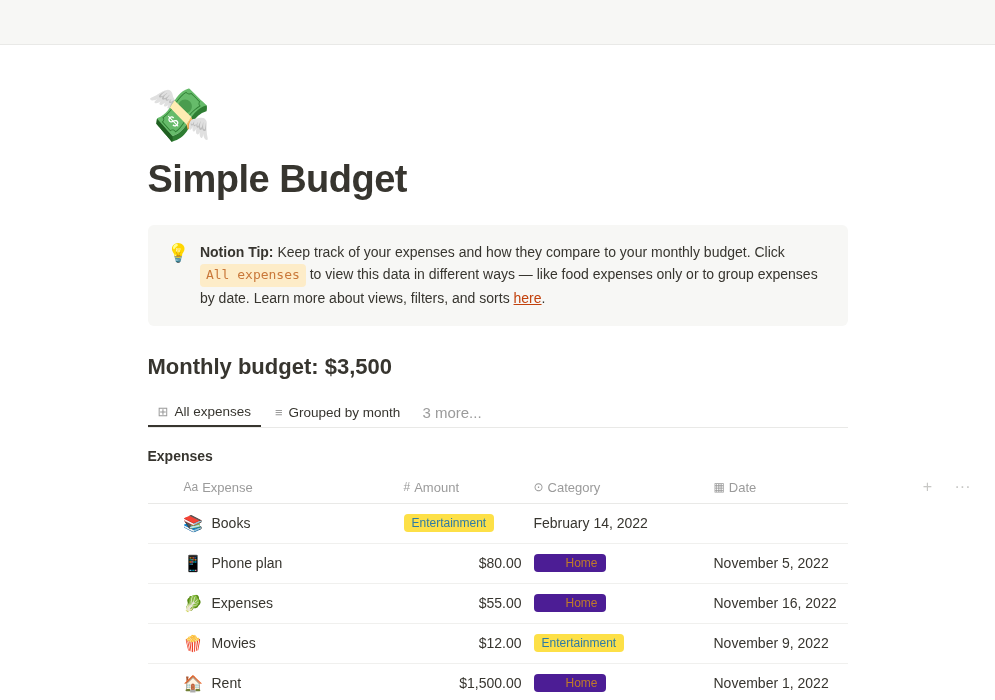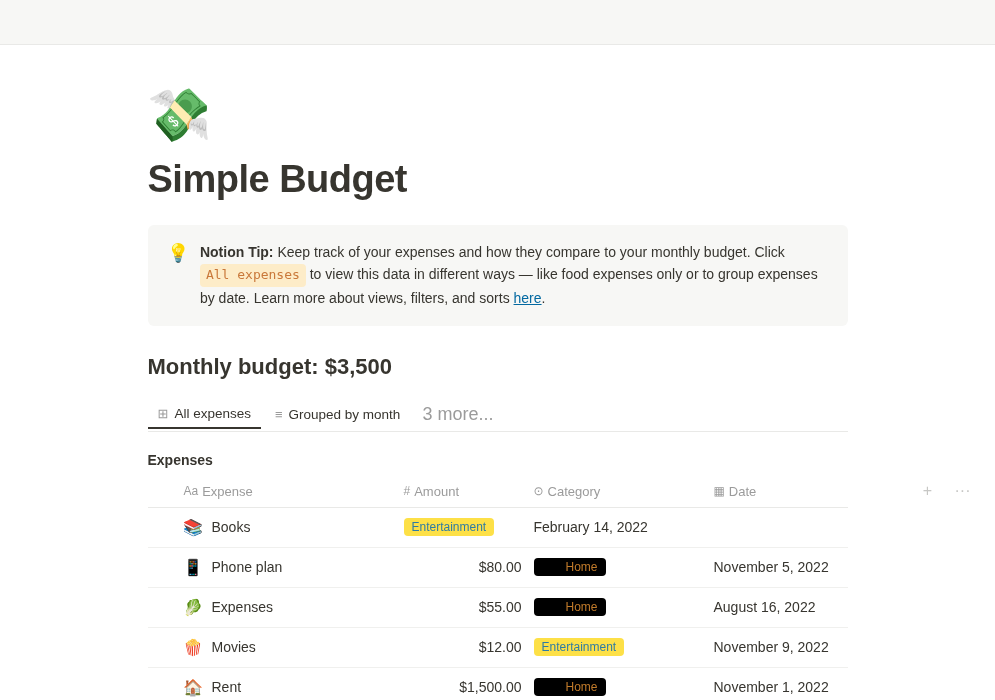--- a/index.html
+++ b/index.html
@@ -61,21 +61,21 @@
       display: inline-block;
       background: #fdecc8;
       color: #c9783a;
       border-radius: 4px;
       padding: 1px 6px;
       font-size: 13px;
       font-family: monospace;
       font-weight: 500;
     }
     .tip-link {
-      color: #0369a1;
+      color: #c2410c;
       text-decoration: underline;
       cursor: pointer;
     }
     .monthly-budget {
       font-size: 22px;
       font-weight: 700;
       margin-bottom: 18px;
       color: #37352f;
     }
     .tabs-row {
@@ -101,21 +101,21 @@
     .tab.active {
       border-bottom: 2px solid #37352f;
       font-weight: 500;
     }
     .tab-icon {
       font-size: 13px;
       color: #9b9b9b;
     }
     .tab-more {
       color: #9b9b9b;
-      font-size: 18px;
+      font-size: 15px;
       padding: 6px 8px;
       cursor: pointer;
     }
     .section-title {
       font-size: 14px;
       font-weight: 700;
       margin-top: 20px;
       margin-bottom: 8px;
       color: #37352f;
     }
@@ -188,21 +188,21 @@
       border-radius: 4px;
       padding: 2px 8px;
       font-size: 12px;
       font-weight: 500;
     }
     .badge-entertainment {
       background: #fde047;
       color: #2f7ba4;
     }
     .badge-home {
-      background: #000000;
+      background: #4c1d95;
       color: #c07a2a;
       padding-left: 32px;
     }
     .add-col-btn {
       color: #c7c7c5;
       cursor: pointer;
       font-size: 16px;
       display: flex;
       align-items: center;
       justify-content: center;
@@ -303,21 +303,21 @@
         <div class="table-row">
       <div class="row-check"></div>
       <div class="row-name">
         <span class="row-emoji">🥬</span>
         <span>Expenses</span>
       </div>
       <div class="row-amount">$55.00</div>
       <div class="row-category">
         <span class="badge badge-home">Home</span>
       </div>
-      <div class="row-date">August 16, 2022</div>
+      <div class="row-date">November 16, 2022</div>
       <div></div>
       <div></div>
     </div>
         <div class="table-row">
       <div class="row-check"></div>
       <div class="row-name">
         <span class="row-emoji">🍿</span>
         <span>Movies</span>
       </div>
       <div class="row-amount">$12.00</div>

